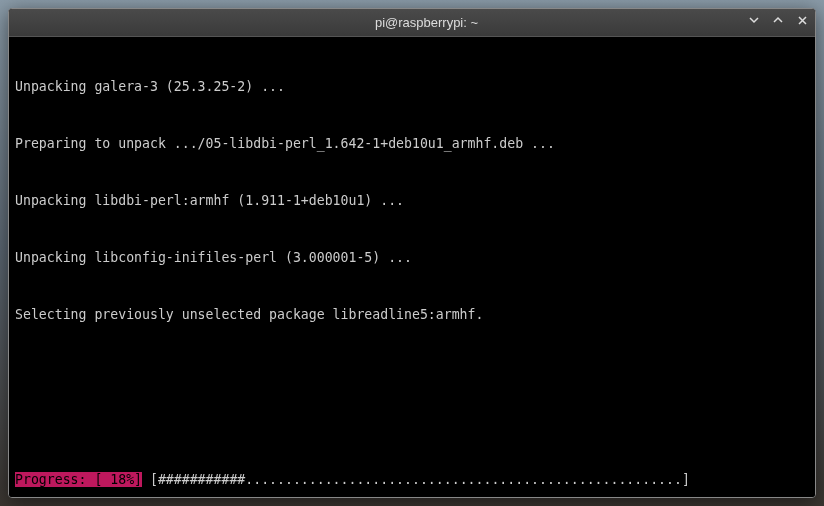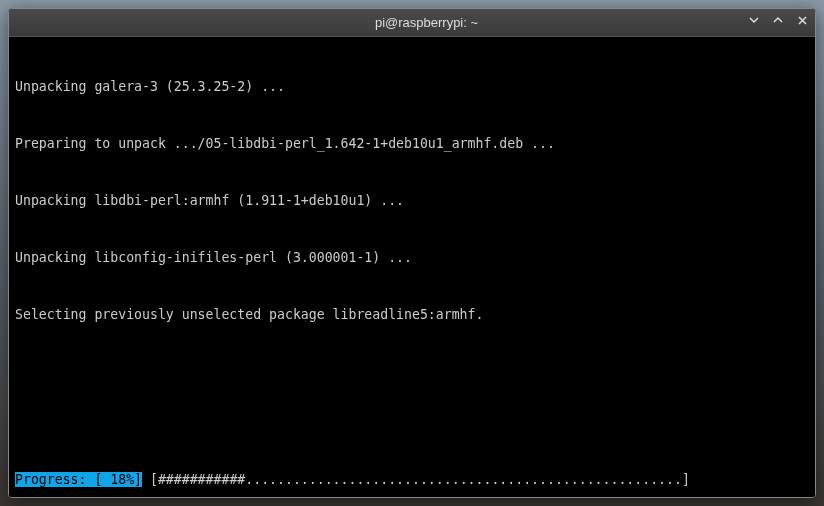--- a/index.html
+++ b/index.html
@@ -80,21 +80,21 @@
       overflow: hidden;
       text-overflow: clip;
     }
     .progress-line {
       position: absolute;
       bottom: 8px;
       left: 6px;
       height: 19px;
     }
     .progress-label {
-      background: #0ea5e9;
+      background: #be185d;
       color: #000;
       display: inline;
     }
     .progress-bar {
       color: #ccc;
     }
   </style>
 </head>
 <body>
 
@@ -117,21 +117,21 @@
             <path d="M2 2 L9 9 M9 2 L2 9" stroke="#ddd" stroke-width="1.5"></path>
           </svg>
       </span>
     </div>
   </div>
   <div class="terminal">
     <div class="terminal-lines">
       <div class="term-line">Unpacking galera-3 (25.3.25-2) ...</div>
       <div class="term-line">Preparing to unpack .../05-libdbi-perl_1.642-1+deb10u1_armhf.deb ...</div>
       <div class="term-line">Unpacking libdbi-perl:armhf (1.911-1+deb10u1) ...</div>
-      <div class="term-line">Unpacking libconfig-inifiles-perl (3.000001-1) ...</div>
+      <div class="term-line">Unpacking libconfig-inifiles-perl (3.000001-5) ...</div>
       <div class="term-line">Selecting previously unselected package libreadline5:armhf.</div>
       
       
       
       
       
       
       
       
       

